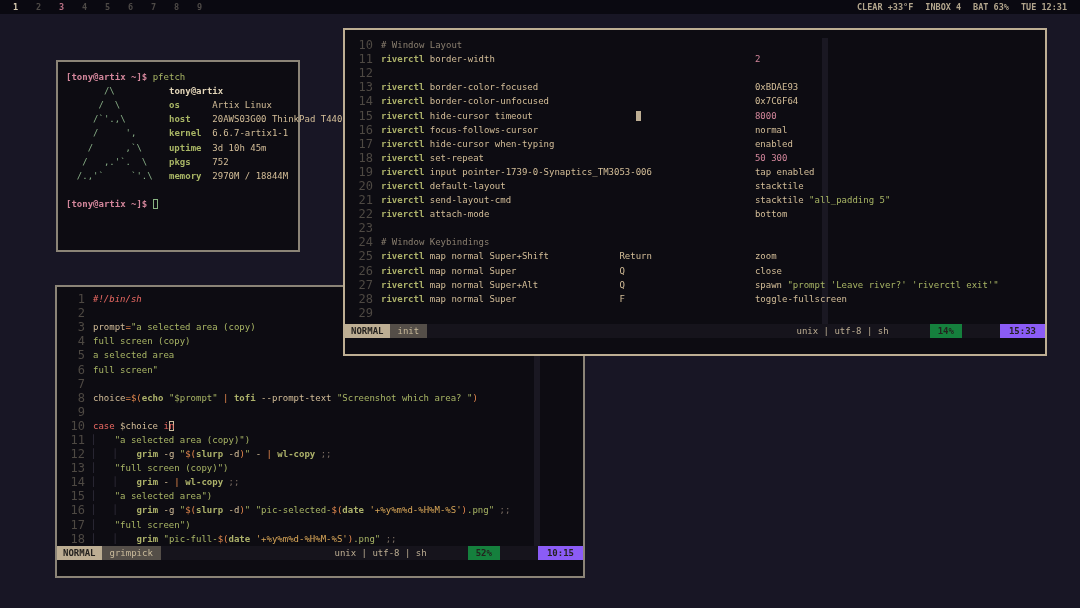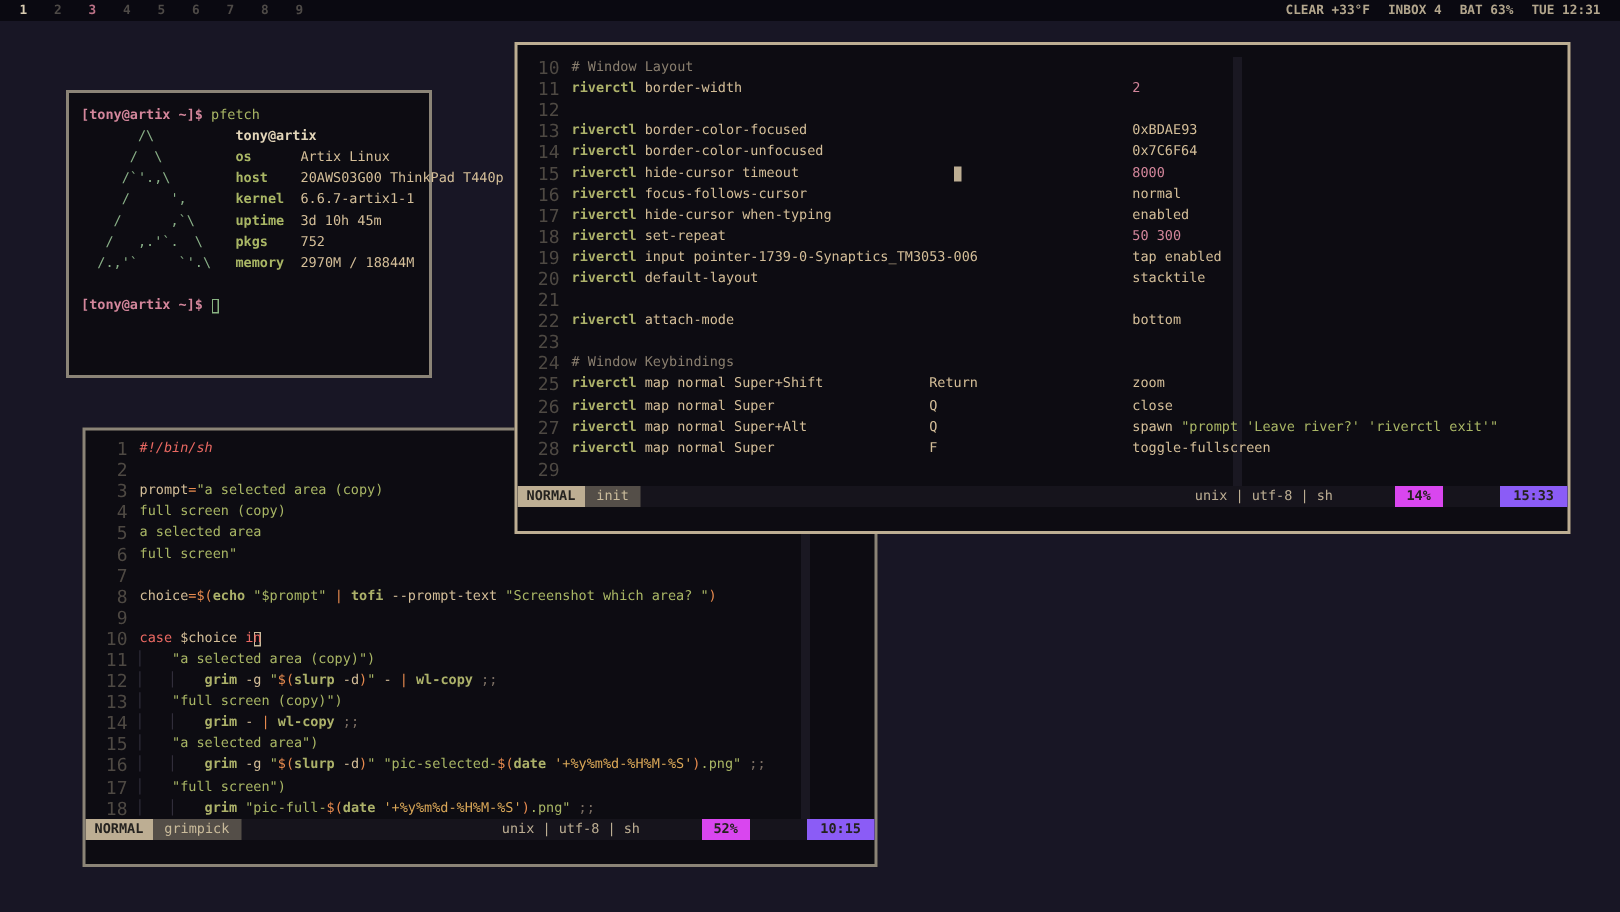--- a/index.html
+++ b/index.html
@@ -30,21 +30,21 @@
   .row{height:14.1px;display:flex;align-items:center;position:relative;}
   pre.code{margin:0;font:inherit;white-space:pre;font-size:9px;color:#d4be98;}
   .gutter{flex:none;width:26px;text-align:right;padding-right:8px;color:#4e4943;font-size:12px;}
   .term-body{padding:8px 0 0 8px;}
   
   .statusline{flex:none;height:14px;display:flex;align-items:stretch;background:#16141c;font-size:9px;color:#bdae93;}
   .sl-mode{background:#bdae93;color:#24221f;font-weight:bold;padding:0 6px;display:flex;align-items:center;}
   .sl-file{background:#544e48;color:#cabb9b;padding:0 8px;display:flex;align-items:center;}
   .sl-right{margin-left:auto;display:flex;align-items:stretch;gap:32px;}
   .sl-info{display:flex;align-items:center;padding-right:9px;}
-  .sl-pct{background:#d946ef;color:#24221f;font-weight:bold;padding:0 8px;display:flex;align-items:center;}
+  .sl-pct{background:#15803d;color:#24221f;font-weight:bold;padding:0 8px;display:flex;align-items:center;}
   .sl-time{background:#8b5cf6;color:#24221f;font-weight:bold;padding:0 9px;display:flex;align-items:center;margin-left:6px;}
   .cmdline{flex:none;height:16px;}
   
   .c-fg{color:#d4be98;}
   .c-cmd{color:#adb26a;font-weight:bold;}
   .c-str{color:#a9b665;}
   .c-kw{color:#ea6962;}
   .c-num{color:#d3869b;}
   .c-op{color:#e78a4e;}
   .c-yel{color:#d8a657;}
@@ -76,21 +76,21 @@
       <span class="ws ws-dim">9</span>
     </div>
   <div class="bar-status">
     <span>CLEAR +33°F</span>
     <span>INBOX 4</span>
     <span>BAT 63%</span>
     <span>TUE 12:31</span>
   </div>
 </div>
 
-<div class="window win-unfocused" style="left:44px;top:60px;width:244px;height:192px;z-index:1">
+<div class="window win-unfocused" style="left:56px;top:60px;width:244px;height:192px;z-index:1">
   <div class="term-body">
       <div class="row">
         <pre class="code"><span class="c-prompt">[tony@artix ~]$</span><span class="c-fg"> </span><span class="c-str">pfetch</span></pre>
       </div>
       <div class="row">
         <pre class="code"><span class="c-art">       /\</span>          <span class="c-white">tony@artix</span></pre>
       </div>
       <div class="row">
         <pre class="code"><span class="c-art">      /  \</span>         <span class="c-label">os</span>      <span class="c-fg">Artix Linux</span></pre>
       </div>
@@ -250,20 +250,21 @@
         <div class="row">
           <span class="gutter">19</span>
           <pre class="code"><span class="c-cmd">riverctl</span><span class="c-fg"> input pointer-1739-0-Synaptics_TM3053-006</span>                   <span class="c-fg">tap enabled</span></pre>
         </div>
         <div class="row">
           <span class="gutter">20</span>
           <pre class="code"><span class="c-cmd">riverctl</span><span class="c-fg"> default-layout</span>                                              <span class="c-fg">stacktile</span></pre>
         </div>
         <div class="row">
           <span class="gutter">21</span>
+          <pre class="code"><span class="c-cmd">riverctl</span><span class="c-fg"> send-layout-cmd</span>                                             <span class="c-fg">stacktile </span><span class="c-str">"all_padding 5"</span></pre>
         </div>
         <div class="row">
           <span class="gutter">22</span>
           <pre class="code"><span class="c-cmd">riverctl</span><span class="c-fg"> attach-mode</span>                                                 <span class="c-fg">bottom</span></pre>
         </div>
         <div class="row">
           <span class="gutter">23</span>
           <pre class="code"></pre>
         </div>
         <div class="row">

